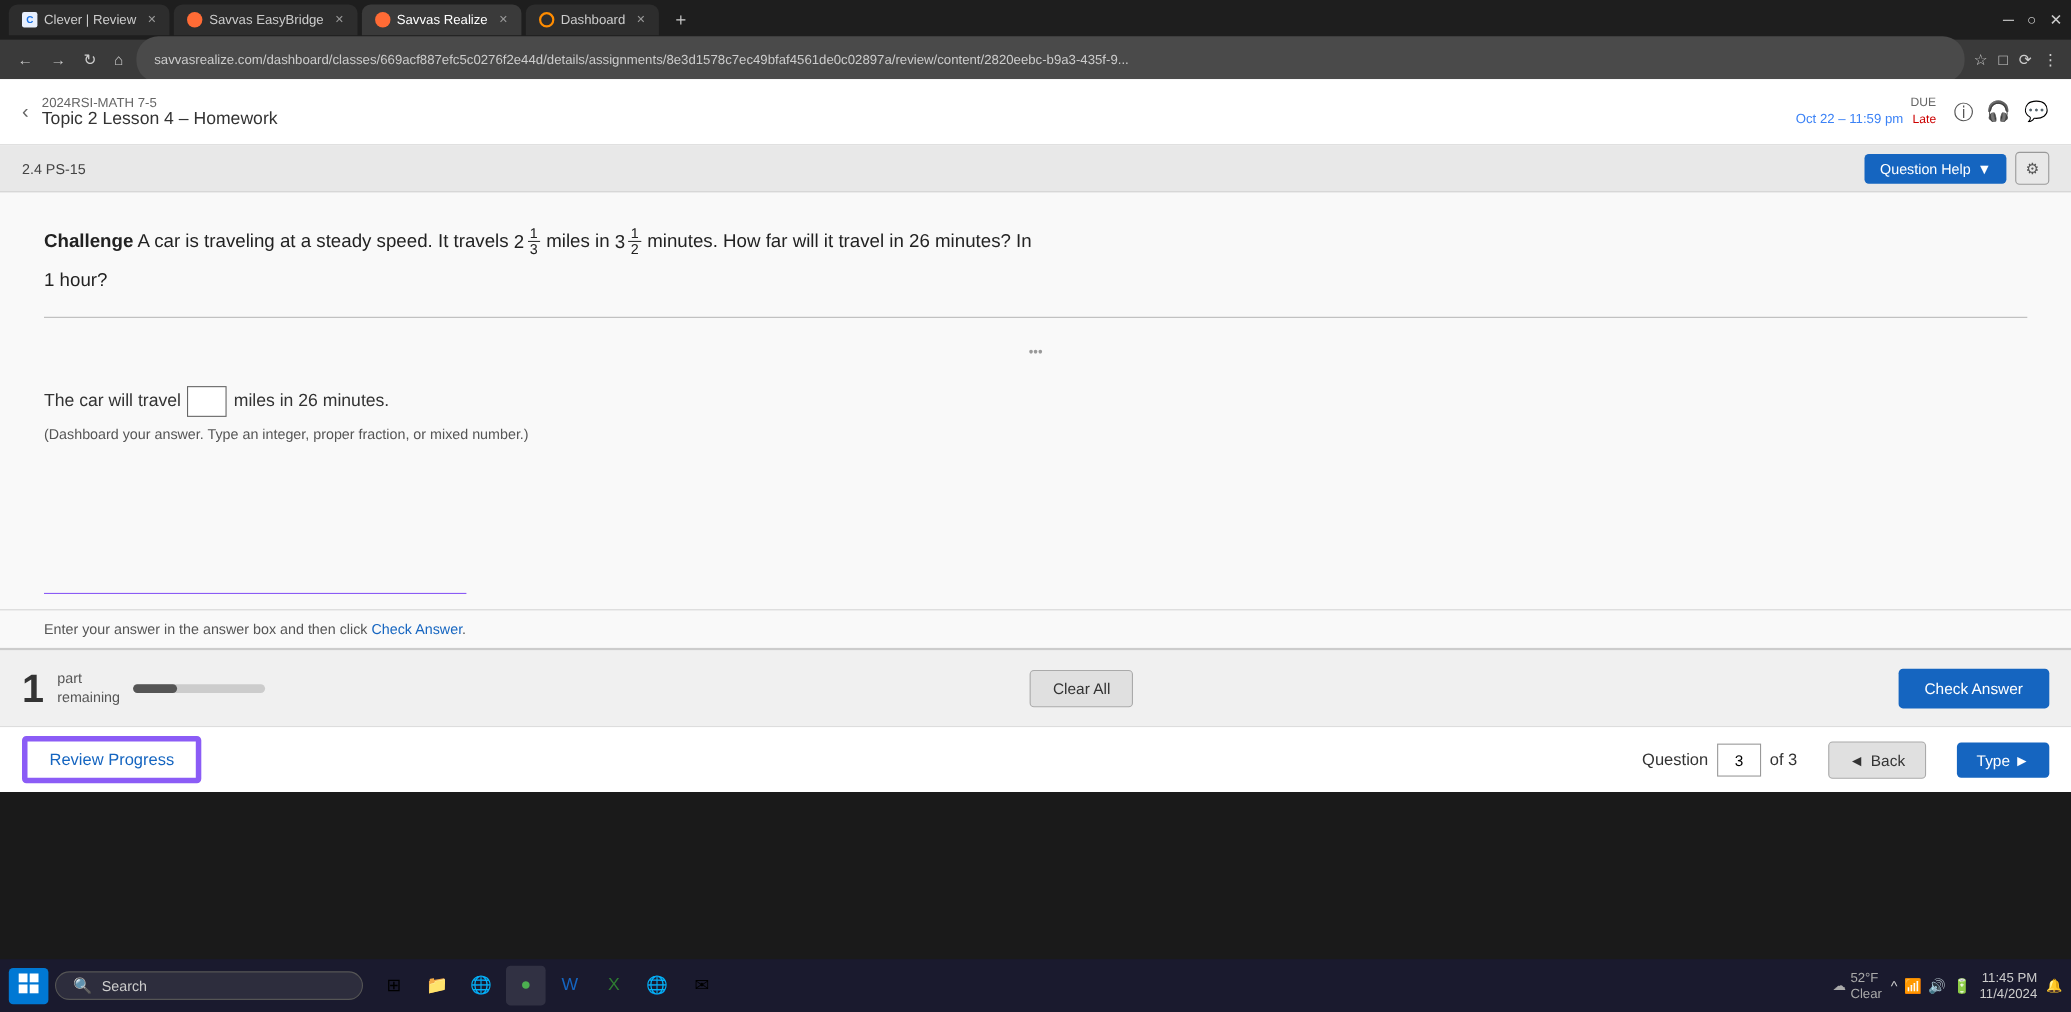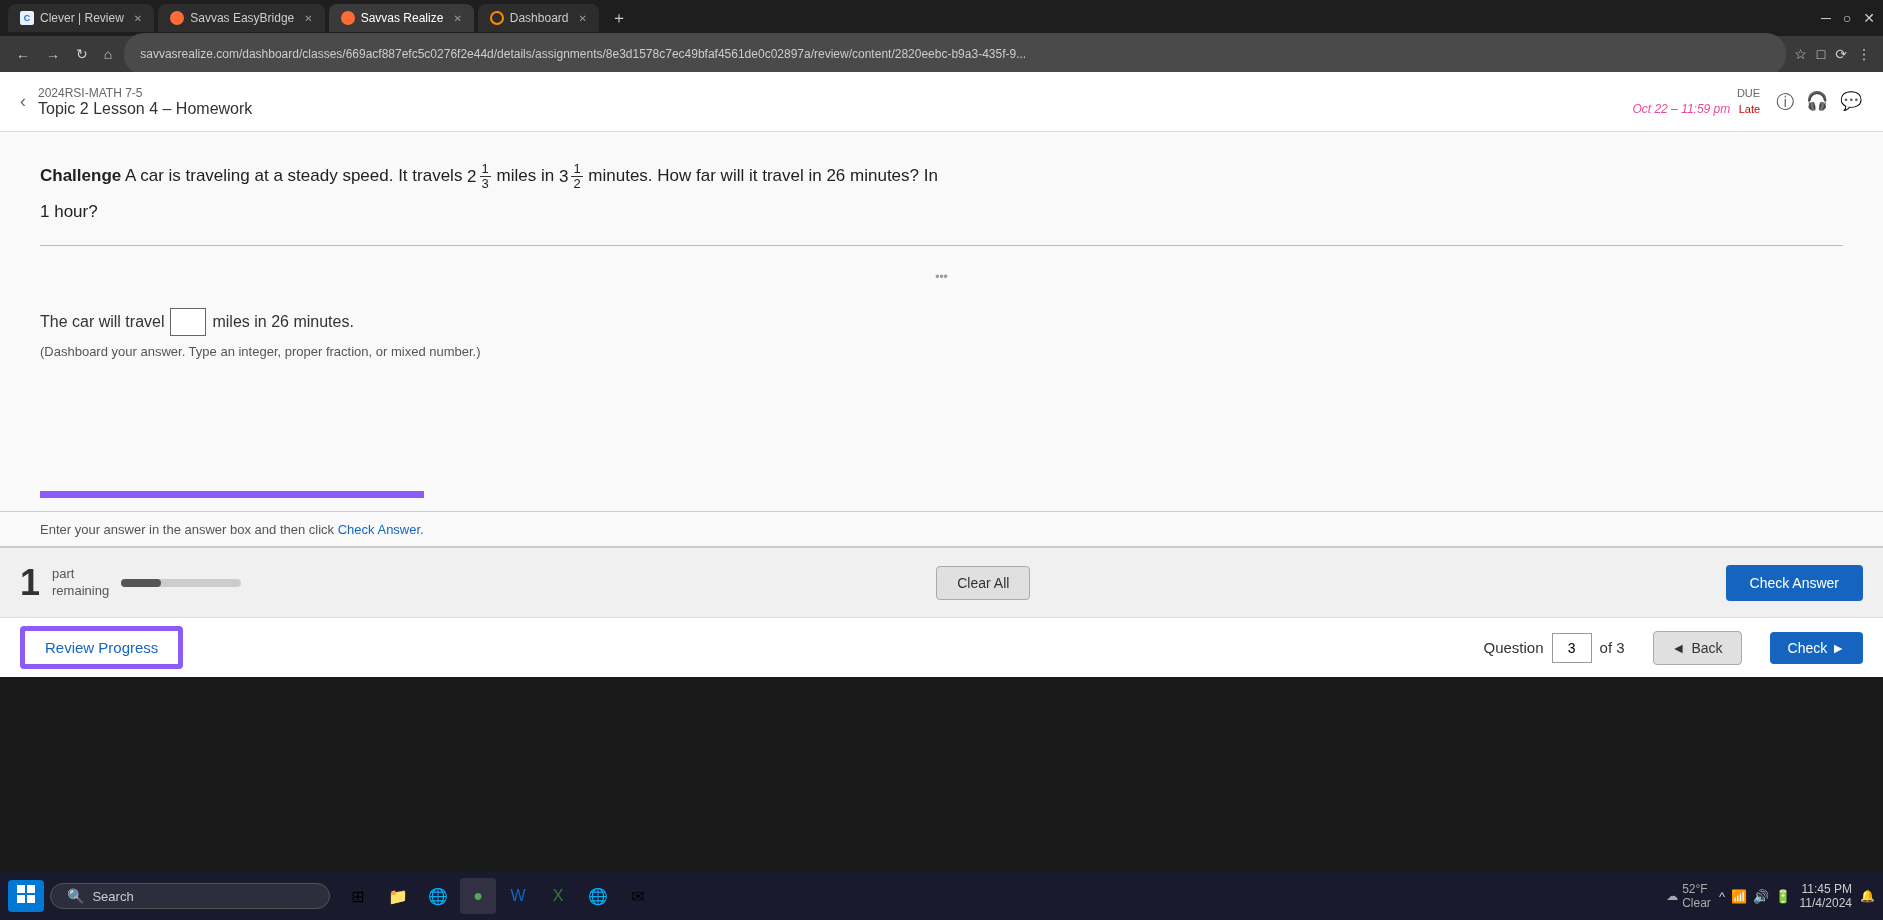--- a/index.html
+++ b/index.html
@@ -29,21 +29,21 @@
     
     .app-header { background: #fff; border-bottom: 1px solid #ddd; padding: 8px 20px; display: flex; align-items: center; justify-content: space-between; height: 60px; }
     .header-left { display: flex; align-items: center; gap: 12px; }
     .back-btn { font-size: 18px; color: #666; cursor: pointer; }
     .header-title-section { display: flex; flex-direction: column; }
     .header-course { font-size: 12px; color: #666; }
     .header-title { font-size: 16px; color: #333; font-weight: 500; }
     .header-right { display: flex; align-items: center; gap: 16px; }
     .due-date { text-align: right; }
     .due-label { font-size: 11px; color: #666; }
-    .due-value { font-size: 12px; color: #ec4899; font-style: italic; }
+    .due-value { font-size: 12px; color: #3b82f6; }
     .late-badge { color: #cc0000; font-size: 11px; margin-left: 4px; }
     .header-icons { display: flex; gap: 12px; color: #555; font-size: 18px; }
 
     
     .problem-label { background: #e8e8e8; padding: 6px 20px; font-size: 13px; color: #444; border-bottom: 1px solid #ccc; display: flex; align-items: center; justify-content: space-between; }
     .question-help-btn { background: #1565c0; color: #fff; border: none; padding: 6px 14px; border-radius: 4px; font-size: 13px; cursor: pointer; display: flex; align-items: center; gap: 6px; }
     .gear-btn { background: transparent; border: 1px solid #999; border-radius: 4px; padding: 6px 8px; cursor: pointer; color: #555; font-size: 14px; }
     .label-right { display: flex; align-items: center; gap: 8px; }
 
     
@@ -55,21 +55,21 @@
     .fraction .den { padding: 0 2px; text-align: center; }
     .mixed-number { display: inline-flex; align-items: center; gap: 2px; vertical-align: middle; }
     .mixed-int { font-size: 17px; }
 
     .divider { border: none; border-top: 1px solid #bbb; margin: 20px 0; }
 
     .answer-line { font-size: 16px; color: #333; margin: 20px 0 8px; display: flex; align-items: center; gap: 6px; }
     .answer-input { width: 36px; height: 28px; border: 1px solid #666; background: #fff; display: inline-block; vertical-align: middle; }
     .simplify-note { font-size: 13px; color: #555; }
 
-    .check-answer-note { font-size: 13px; color: #555; padding: 24px 0; border-top: 7px solid #8b5cf6; margin-top: 26px; }
+    .check-answer-note { font-size: 13px; color: #555; padding: 24px 0; border-top: 1px solid #8b5cf6; margin-top: 26px; }
     .check-answer-link { color: #1565c0; }
 
     
     .bottom-bar { background: #f0f0f0; border-top: 1px solid #ccc; padding: 10px 20px; display: flex; align-items: center; justify-content: space-between; height: 70px; }
     .parts-info { display: flex; align-items: center; gap: 12px; }
     .parts-number { font-size: 36px; font-weight: bold; color: #333; line-height: 1; }
     .parts-text { font-size: 13px; color: #555; }
     .parts-text div { line-height: 1.3; }
     .progress-bar-mini { width: 120px; height: 8px; background: #ccc; border-radius: 4px; }
     .progress-fill { width: 40px; height: 8px; background: #555; border-radius: 4px; }
@@ -166,20 +166,32 @@
         </div>
       </div>
       <div class="header-icons">
         <span>ⓘ</span>
         <span>🎧</span>
         <span>💬</span>
       </div>
     </div>
   </div>
 
+  <div class="problem-label">
+    <span>2.4 PS-15</span>
+    <div class="label-right">
+      <button class="question-help-btn">
+        <span>Question Help</span>
+        <span>▼</span>
+      </button>
+      <button class="gear-btn">
+        <span>⚙</span>
+      </button>
+    </div>
+  </div>
 
   <div class="problem-area">
     <div class="challenge-text">
       <span class="challenge-bold">Challenge</span>
       <span> A car is traveling at a steady speed. It travels </span>
       <span class="mixed-number">
         <span class="mixed-int">2</span>
         <span class="fraction">
           <span class="num">1</span>
           <span class="den">3</span>
@@ -244,21 +256,21 @@
       <div class="question-nav">
         <span>Question</span>
         <input class="question-input" type="text" value="3" style="">
         <span>of 3</span>
       </div>
       <button class="back-nav-btn">
         <span>◄</span>
         <span>Back</span>
       </button>
       <button class="next-nav-btn">
-        <span>Check ►</span>
+        <span>Type ►</span>
       </button>
     </div>
   </div>
 
 </div>
 
 <div class="taskbar">
   <div class="taskbar-start">
     <svg viewBox="0 0 20 20" fill="white">
       <rect x="1" y="1" width="8" height="8"></rect>

